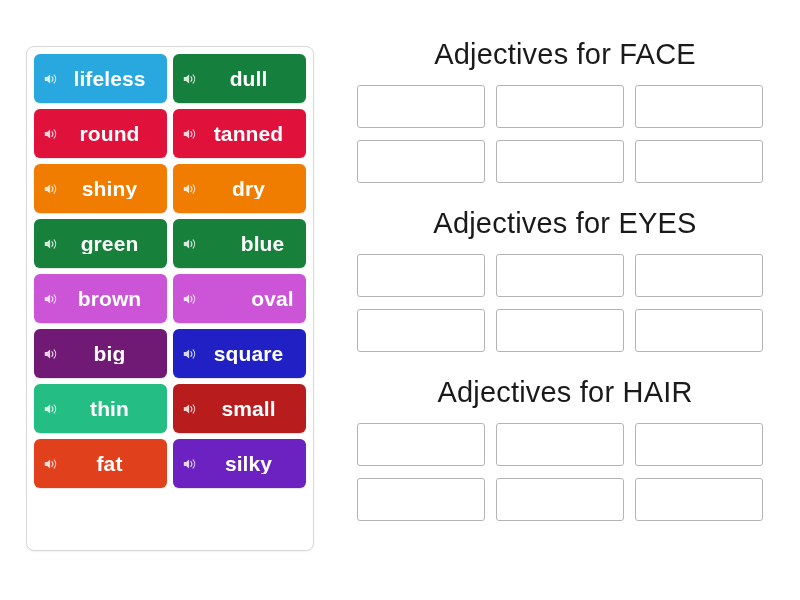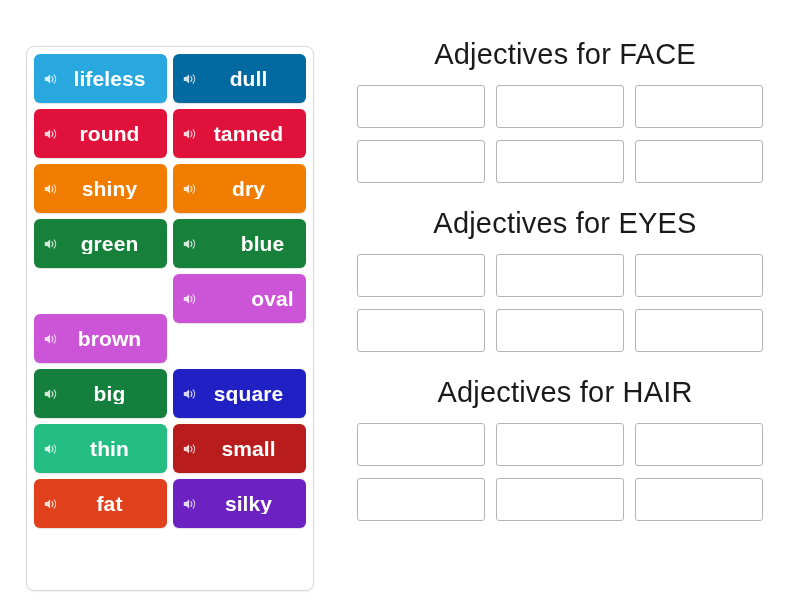--- a/index.html
+++ b/index.html
@@ -132,21 +132,21 @@
   <div id="word-bank">
     <div id="tile-grid">
         <div class="tile" style="background: rgb(41, 168, 223);">
           <svg viewBox="0 0 16 16" class="speaker">
             <path d="M1.8 6.1h2.3L7.1 3.4v9.2L4.1 9.9H1.8z" fill="#ffffff"></path>
             <path d="M8.9 5.6a3.6 3.6 0 0 1 0 4.8" fill="none" stroke="#ffffff" stroke-width="1.1" stroke-linecap="round"></path>
             <path d="M11.1 3.9a6.2 6.2 0 0 1 0 8.2" fill="none" stroke="#ffffff" stroke-width="1.1" stroke-linecap="round"></path>
           </svg>
           <span class="tile-label">lifeless</span>
         </div>
-        <div class="tile" style="background: #0369a1;">
+        <div class="tile" style="background: #15803d;">
           <svg viewBox="0 0 16 16" class="speaker">
             <path d="M1.8 6.1h2.3L7.1 3.4v9.2L4.1 9.9H1.8z" fill="#ffffff"></path>
             <path d="M8.9 5.6a3.6 3.6 0 0 1 0 4.8" fill="none" stroke="#ffffff" stroke-width="1.1" stroke-linecap="round"></path>
             <path d="M11.1 3.9a6.2 6.2 0 0 1 0 8.2" fill="none" stroke="#ffffff" stroke-width="1.1" stroke-linecap="round"></path>
           </svg>
           <span class="tile-label">dull</span>
         </div>
         <div class="tile" style="background: rgb(224, 18, 60);">
           <svg viewBox="0 0 16 16" class="speaker">
             <path d="M1.8 6.1h2.3L7.1 3.4v9.2L4.1 9.9H1.8z" fill="#ffffff"></path>
@@ -188,37 +188,37 @@
           <span class="tile-label">green</span>
         </div>
         <div class="tile" style="background: rgb(23, 128, 58); padding-left: 28px;">
           <svg viewBox="0 0 16 16" class="speaker">
             <path d="M1.8 6.1h2.3L7.1 3.4v9.2L4.1 9.9H1.8z" fill="#ffffff"></path>
             <path d="M8.9 5.6a3.6 3.6 0 0 1 0 4.8" fill="none" stroke="#ffffff" stroke-width="1.1" stroke-linecap="round"></path>
             <path d="M11.1 3.9a6.2 6.2 0 0 1 0 8.2" fill="none" stroke="#ffffff" stroke-width="1.1" stroke-linecap="round"></path>
           </svg>
           <span class="tile-label">blue</span>
         </div>
-        <div class="tile" style="background: rgb(203, 85, 214); margin-top: 40px;">
+        <div class="tile" style="background: rgb(203, 85, 214);">
           <svg viewBox="0 0 16 16" class="speaker">
             <path d="M1.8 6.1h2.3L7.1 3.4v9.2L4.1 9.9H1.8z" fill="#ffffff"></path>
             <path d="M8.9 5.6a3.6 3.6 0 0 1 0 4.8" fill="none" stroke="#ffffff" stroke-width="1.1" stroke-linecap="round"></path>
             <path d="M11.1 3.9a6.2 6.2 0 0 1 0 8.2" fill="none" stroke="#ffffff" stroke-width="1.1" stroke-linecap="round"></path>
           </svg>
           <span class="tile-label">brown</span>
         </div>
         <div class="tile" style="background: rgb(203, 85, 214); padding-left: 48px;">
           <svg viewBox="0 0 16 16" class="speaker">
             <path d="M1.8 6.1h2.3L7.1 3.4v9.2L4.1 9.9H1.8z" fill="#ffffff"></path>
             <path d="M8.9 5.6a3.6 3.6 0 0 1 0 4.8" fill="none" stroke="#ffffff" stroke-width="1.1" stroke-linecap="round"></path>
             <path d="M11.1 3.9a6.2 6.2 0 0 1 0 8.2" fill="none" stroke="#ffffff" stroke-width="1.1" stroke-linecap="round"></path>
           </svg>
           <span class="tile-label">oval</span>
         </div>
-        <div class="tile" style="background: #15803d;">
+        <div class="tile" style="background: #701a75;">
           <svg viewBox="0 0 16 16" class="speaker">
             <path d="M1.8 6.1h2.3L7.1 3.4v9.2L4.1 9.9H1.8z" fill="#ffffff"></path>
             <path d="M8.9 5.6a3.6 3.6 0 0 1 0 4.8" fill="none" stroke="#ffffff" stroke-width="1.1" stroke-linecap="round"></path>
             <path d="M11.1 3.9a6.2 6.2 0 0 1 0 8.2" fill="none" stroke="#ffffff" stroke-width="1.1" stroke-linecap="round"></path>
           </svg>
           <span class="tile-label">big</span>
         </div>
         <div class="tile" style="background: rgb(32, 32, 196);">
           <svg viewBox="0 0 16 16" class="speaker">
             <path d="M1.8 6.1h2.3L7.1 3.4v9.2L4.1 9.9H1.8z" fill="#ffffff"></path>

